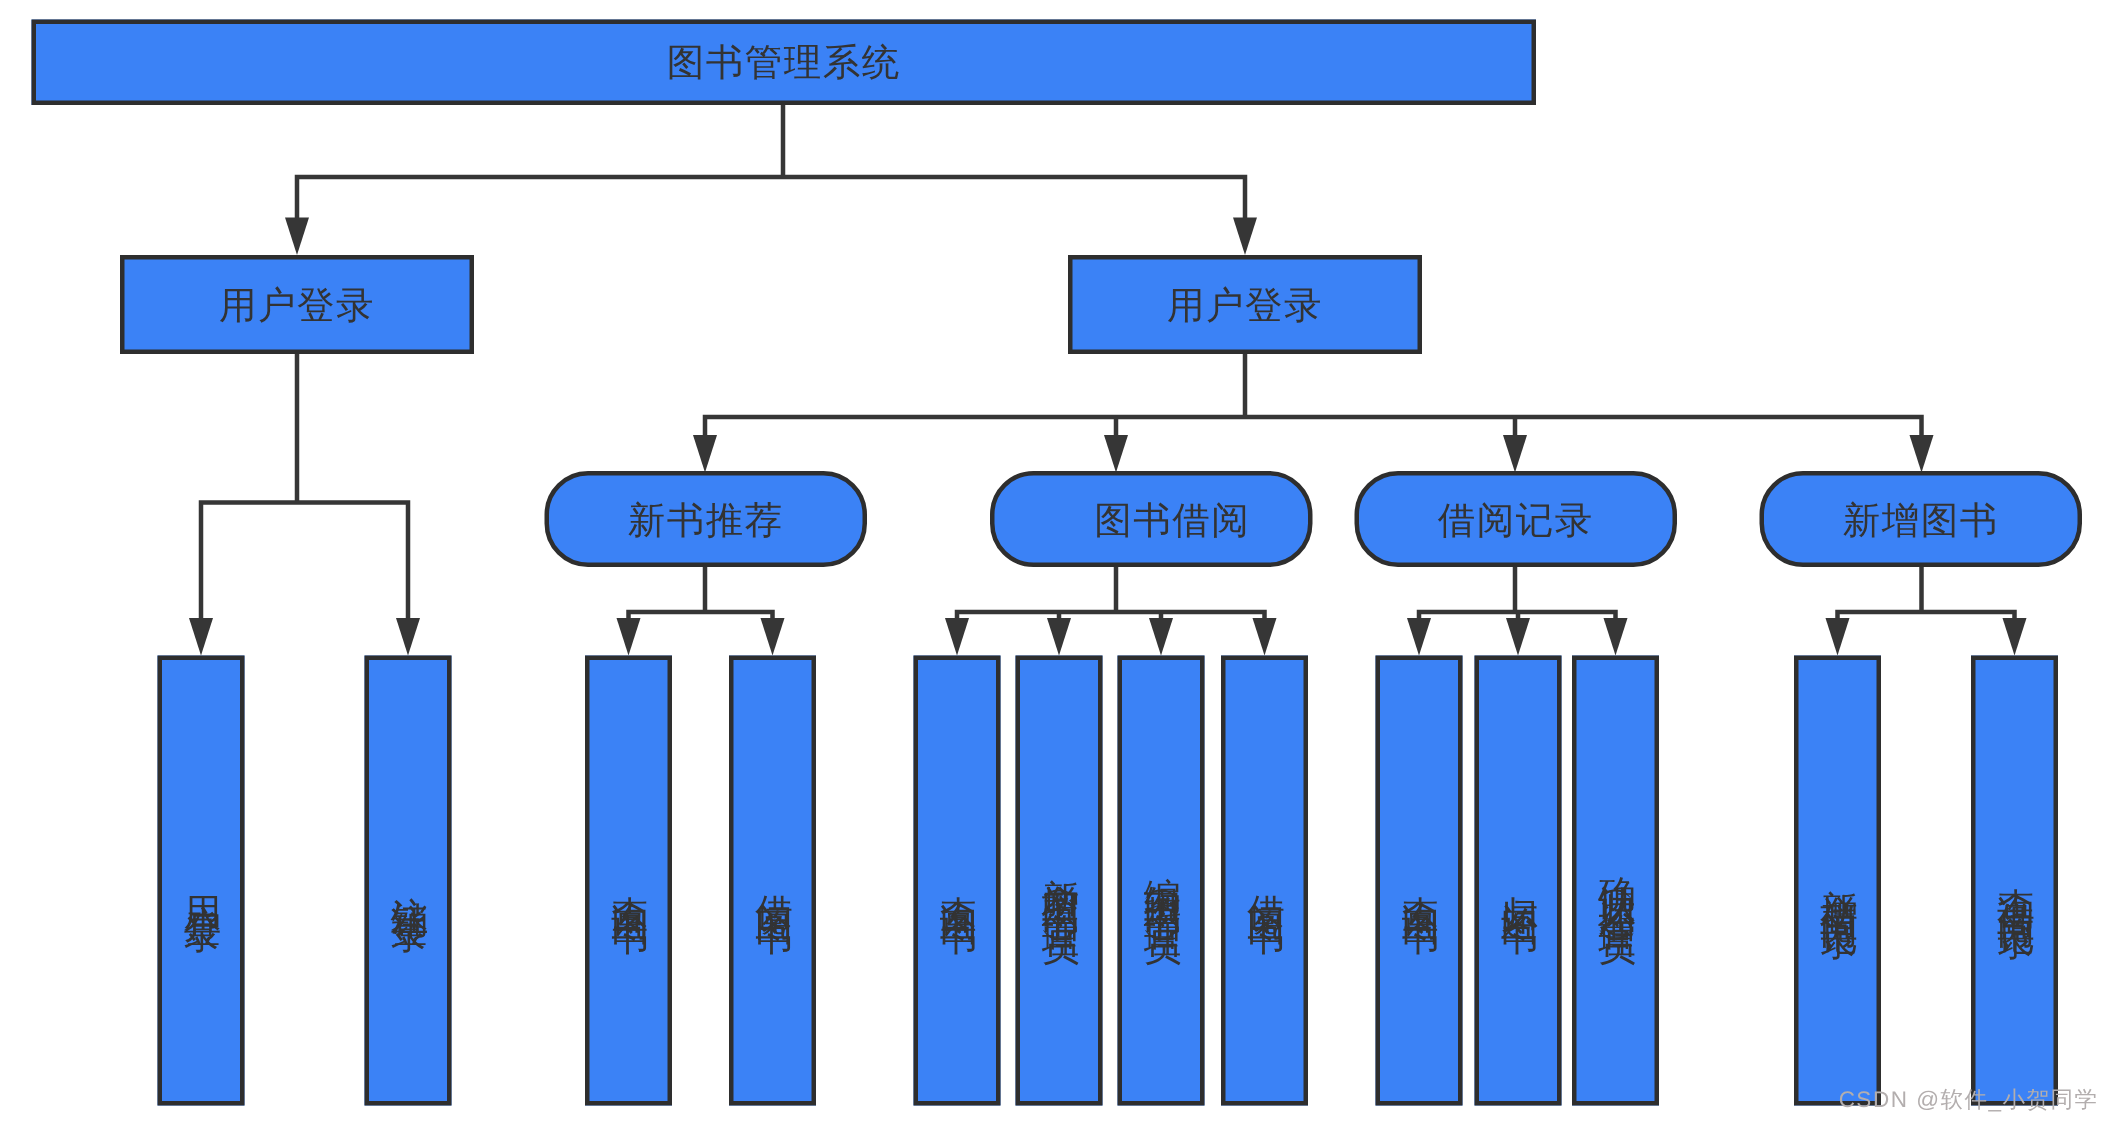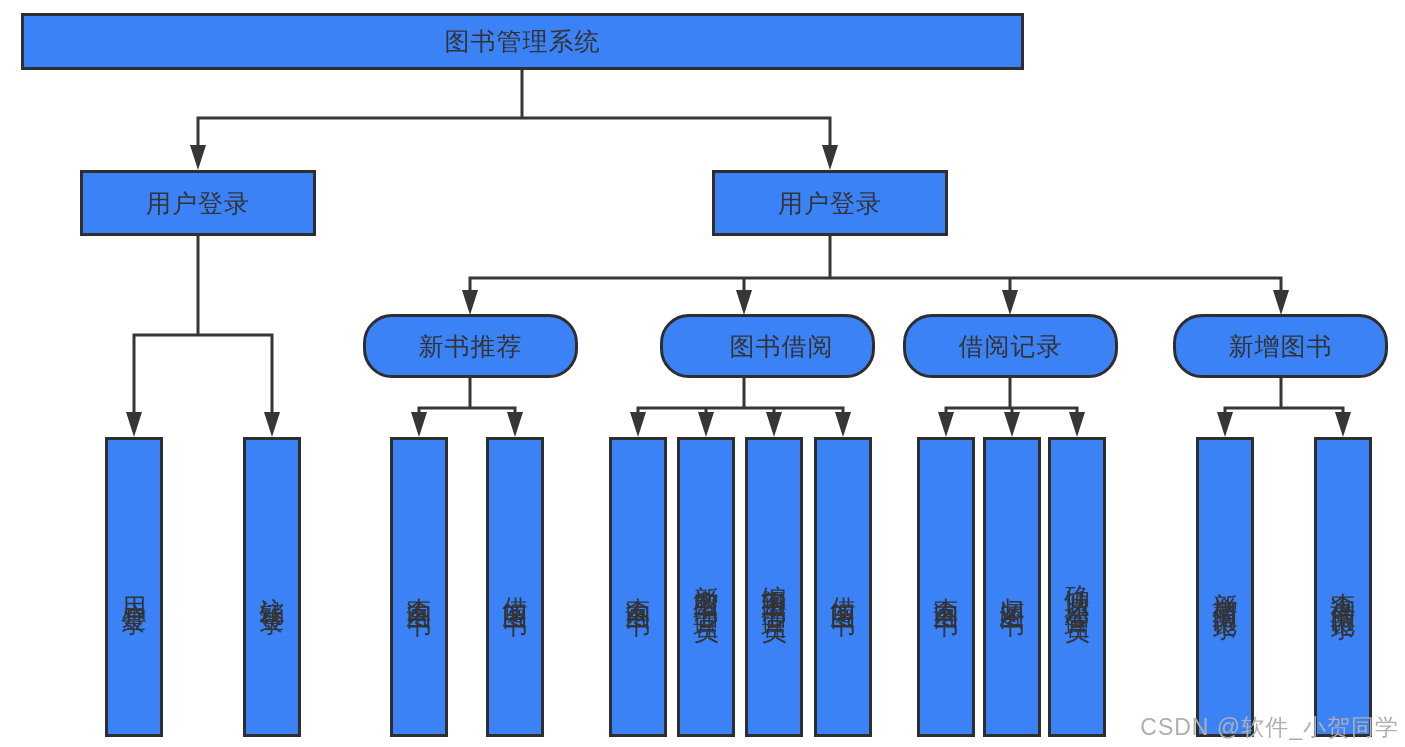--- a/index.html
+++ b/index.html
@@ -42,21 +42,21 @@
     line-height:1;
     white-space:nowrap;
   }
   .lf1{left:105px;} .lf2{left:243px;} .lf3{left:390px;} .lf4{left:486px;}
   .lf5{left:609px;} .lf6{left:677px;} .lf7{left:745px;} .lf8{left:814px;}
   .lf9{left:917px;} .lf10{left:983px;} .lf11{left:1048px;} .lf12{left:1196px;}
   .lf13{left:1314px;}
   .watermark{
     position:absolute;
     right:6px;bottom:4px;
-    font-size:23px;
+    font-size:15px;
     color:var(--watermark);
     letter-spacing:1px;
     white-space:nowrap;
     z-index:5;
   }
 </style>
 </head>
 <body>
 
 <div class="canvas">

